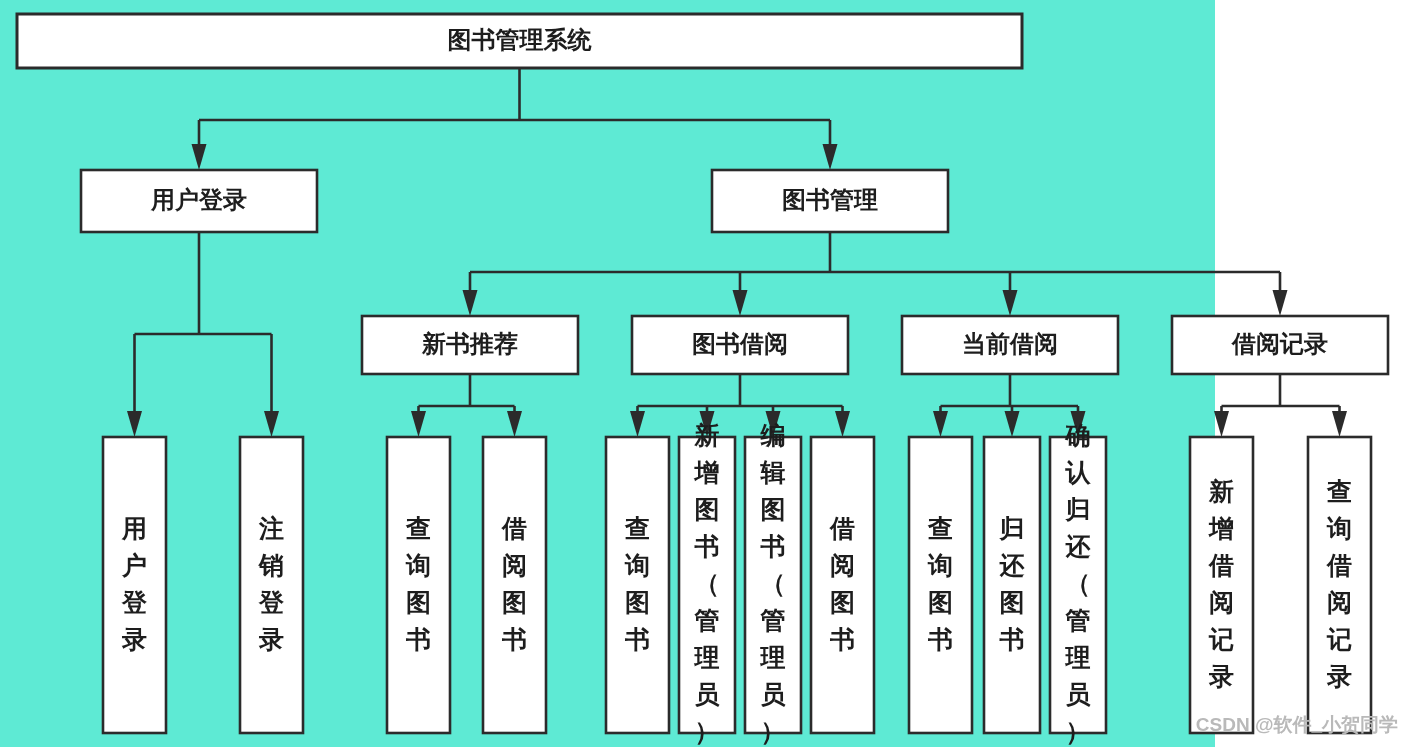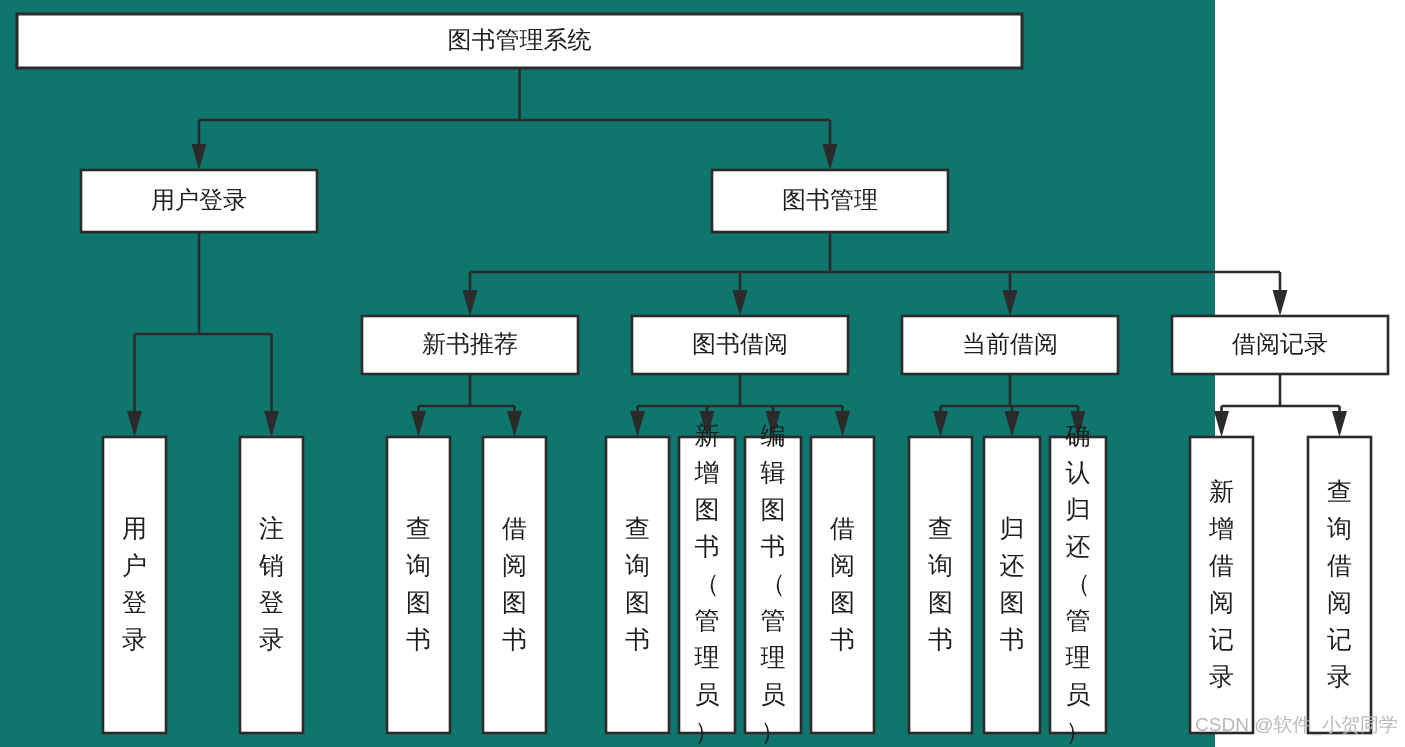--- a/index.html
+++ b/index.html
@@ -12,21 +12,22 @@
     font-family: "Liberation Sans", "DejaVu Sans", sans-serif;
     width: 1405px;
     height: 747px;
     overflow: hidden;
     position: relative;
   }
   #diagram-root {
     position: relative;
     width: 1215px;
     height: 747px;
-    background: #0f766e;
+    background: #5eead4;
+    font-weight: bold;
   }
   svg#tree-svg {
     position: absolute;
     left: 0;
     top: 0;
     width: 1405px;
     height: 747px;
     display: block;
   }
   .node-box {

